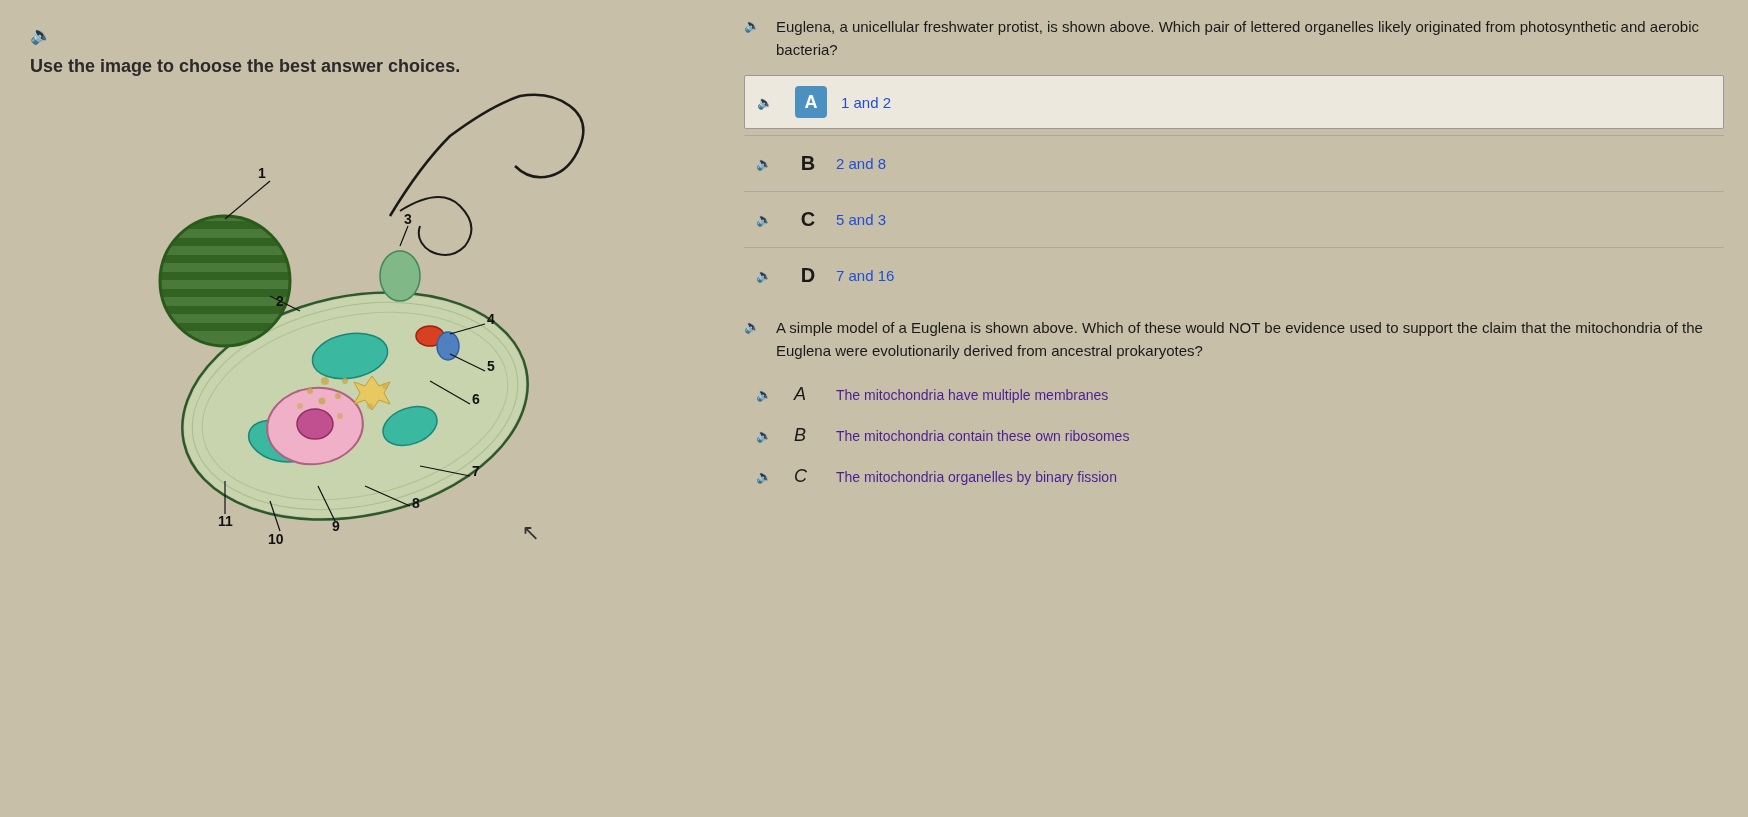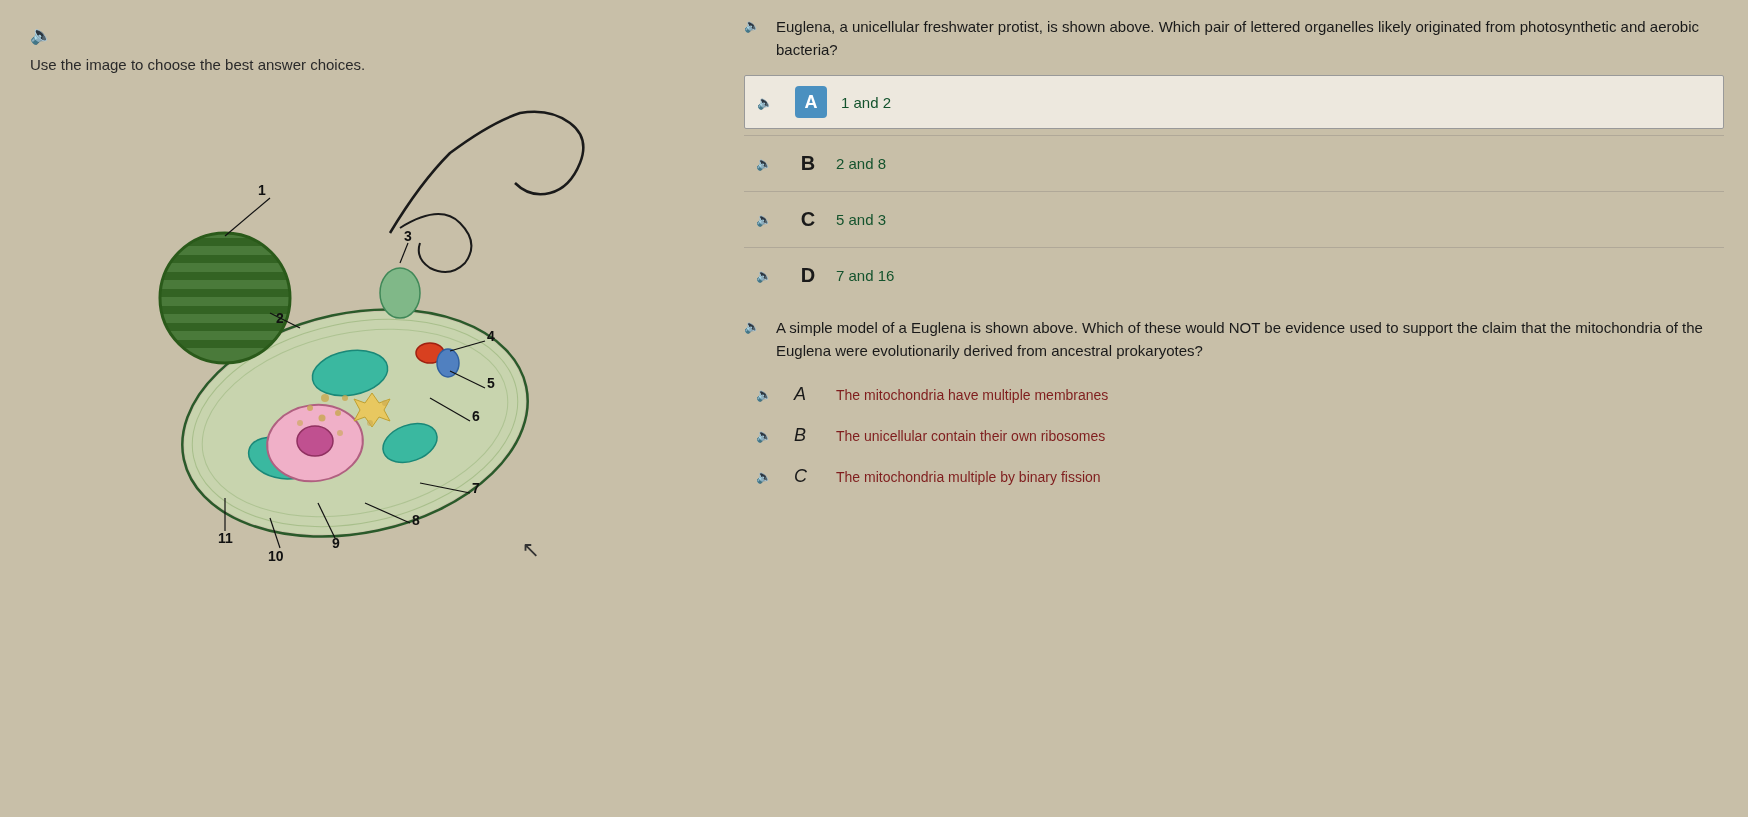--- a/index.html
+++ b/index.html
@@ -33,23 +33,24 @@
       align-items: center;
       gap: 8px;
     }
 
     .speaker-icon {
       font-size: 18px;
       color: #333;
     }
 
     .instruction {
-      font-size: 15px;
+      font-size: 18px;
       color: #2a2a2a;
-      margin-bottom: 30px;
+      margin-bottom: 9px;
+      font-weight: bold;
     }
 
     .diagram-container {
       position: relative;
       width: 580px;
       height: 510px;
       margin: 0 auto;
     }
 
     
@@ -96,21 +97,21 @@
       height: 32px;
       border-radius: 4px;
       display: flex;
       align-items: center;
       justify-content: center;
       font-size: 18px;
     }
 
     .answer-text {
       font-size: 15px;
-      color: #14532d;
+      color: #1d4ed8;
     }
 
     .speaker-small {
       font-size: 13px;
       color: #555;
       min-width: 24px;
     }
 
     .divider {
       border: none;
@@ -138,21 +139,21 @@
     .answer-letter-plain {
       font-size: 18px;
       font-weight: normal;
       color: #1a1a1a;
       min-width: 28px;
       font-style: italic;
     }
 
     .answer-text-small {
       font-size: 14px;
-      color: #7f1d1d;
+      color: #4c1d95;
     }
   </style>
 </head>
 <body>
 
 <div class="left-panel">
   <div class="section-title">
     <span class="speaker-icon">🔈</span>
   </div>
   <div class="instruction">Use the image to choose the best answer choices.</div>
@@ -300,22 +301,22 @@
 
     <div class="answer-row-small" style="display:flex; align-items:center; gap:14px; padding:6px 12px; margin-bottom:8px;">
       <span class="speaker-small">🔈</span>
       <span class="answer-letter-plain" style="font-size:18px;min-width:28px;font-style:italic;">A</span>
       <span class="answer-text-small">The mitochondria have multiple membranes</span>
     </div>
 
     <div class="answer-row-small" style="display:flex; align-items:center; gap:14px; padding:6px 12px; margin-bottom:8px;">
       <span class="speaker-small">🔈</span>
       <span class="answer-letter-plain" style="font-size:18px;min-width:28px;font-style:italic;">B</span>
-      <span class="answer-text-small">The unicellular contain their own ribosomes</span>
+      <span class="answer-text-small">The mitochondria contain these own ribosomes</span>
     </div>
 
     <div class="answer-row-small" style="display:flex; align-items:center; gap:14px; padding:6px 12px; margin-bottom:8px;">
       <span class="speaker-small">🔈</span>
       <span class="answer-letter-plain" style="font-size:18px;min-width:28px;font-style:italic;">C</span>
-      <span class="answer-text-small">The mitochondria multiple by binary fission</span>
+      <span class="answer-text-small">The mitochondria organelles by binary fission</span>
     </div>
   </div>
 </div>
 
 </body></html>

